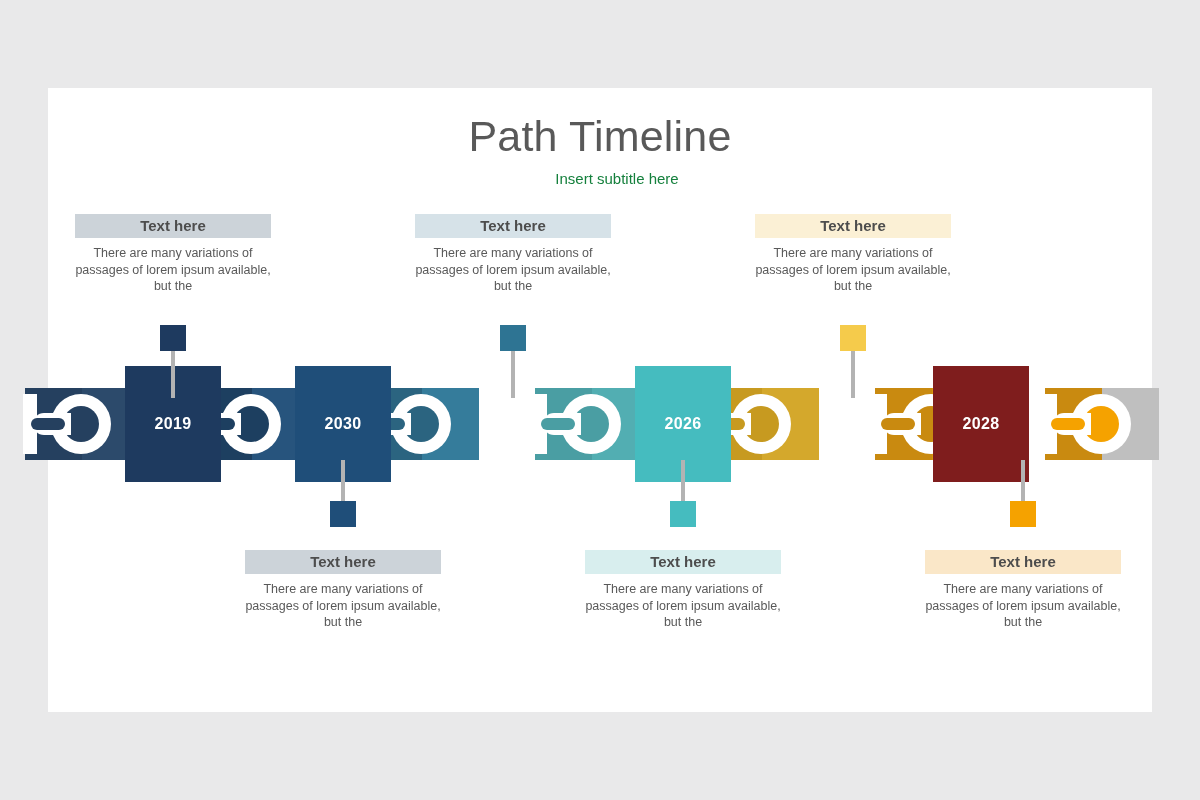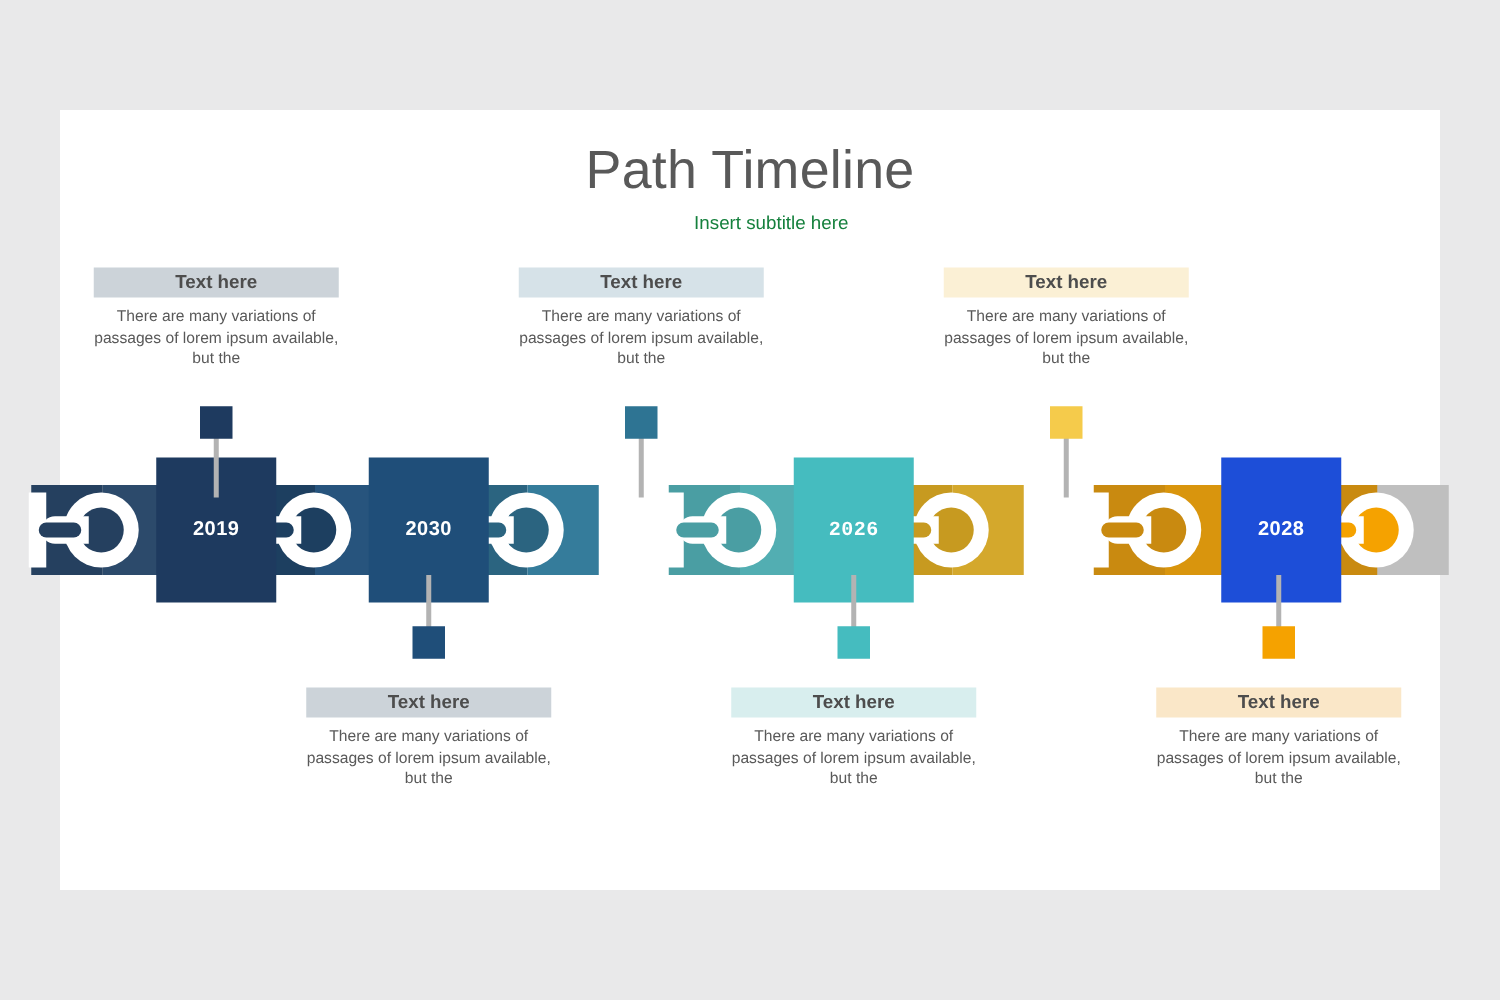--- a/index.html
+++ b/index.html
@@ -190,24 +190,24 @@
           <div class="neck"></div>
           <div class="neck-in" style="background: rgb(245, 162, 0);"></div>
         </div>
       </div>
       <div class="tile" style="left: 77px; background: rgb(30, 58, 95);">
         <span>2019</span>
       </div>
       <div class="tile" style="left: 247px; background: rgb(31, 78, 121);">
         <span>2030</span>
       </div>
-      <div class="tile" style="left: 587px; background: rgb(69, 188, 191); font-family: Liberation Mono, monospace;">
+      <div class="tile" style="left: 587px; background: rgb(69, 188, 191);">
         <span>2026</span>
       </div>
-      <div class="tile" style="left: 929px; background: #1d4ed8;">
+      <div class="tile" style="left: 885px; background: #7f1d1d;">
         <span>2028</span>
       </div>
     </div>
 
   <div id="stems">
       <div class="stem" style="background: rgb(179, 179, 179); left: 123px; top: 250px; height: 60px;"></div>
       <div class="marker" style="background: rgb(30, 58, 95); left: 112px; top: 237px;"></div>
       <div class="stem" style="background: rgb(179, 179, 179); left: 293px; top: 372px; height: 58px;"></div>
       <div class="marker" style="background: rgb(31, 78, 121); left: 282px; top: 413px;"></div>
       <div class="stem" style="background: rgb(179, 179, 179); left: 463px; top: 250px; height: 60px;"></div>

